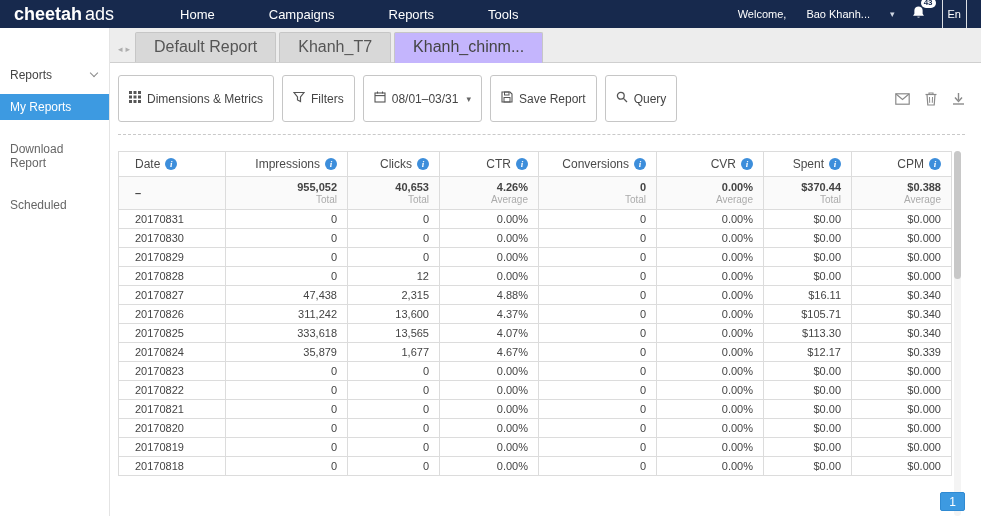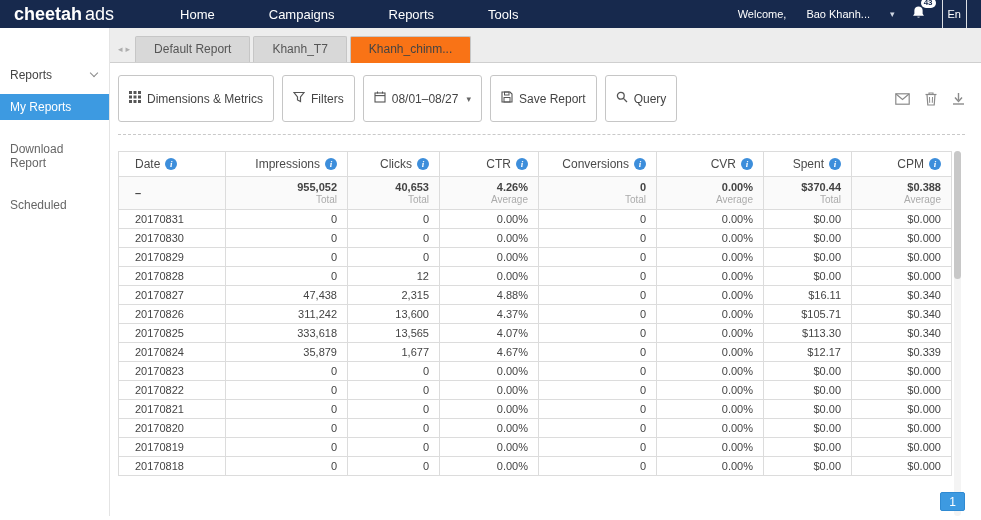--- a/index.html
+++ b/index.html
@@ -26,22 +26,22 @@
   .sidebar { width:110px; flex-shrink:0; border-right:1px solid #e4e4e4; padding-top:34px; font-size:12px; background:#fff; }
   .sidebar-head { display:flex; justify-content:space-between; align-items:center; padding:6px 12px 12px 10px; color:#444; cursor:pointer; }
   .chev { width:6px; height:6px; border-right:1px solid #8a8a8a; border-bottom:1px solid #8a8a8a; transform:rotate(45deg); display:inline-block; margin-top:-4px; }
   .sidebar-item { padding:6px 10px; color:#666; cursor:pointer; margin-bottom:16px; }
   .sidebar-item.active { background:#3d9ae1; color:#fff; }
   .main { flex:1; position:relative; background:#fff; min-width:0; }
   
   .tabstrip { height:35px; background:#ededed; border-bottom:1px solid #cfcfcf; display:flex; align-items:flex-end; padding-left:8px; }
   .tab-arrows { display:flex; gap:3px; align-items:center; margin:0 5px 8px 0; color:#aeaeae; font-size:9px; }
   .tab-arrows span { cursor:pointer; }
-  .tab { background:#d8d8d8; border:1px solid #c6c6c6; border-bottom:none; border-radius:2px 2px 0 0; padding:5px 18px 6px; font-size:12px; color:#555; margin-right:3px; cursor:pointer; white-space:nowrap; }
-  .tab.active { background:#f97316; color:#444; margin-bottom:-1px; padding-bottom:7px; }
+  .tab { background:#d8d8d8; border:1px solid #c6c6c6; border-bottom:none; border-radius:2px 2px 0 0; padding:5px 18px 6px; font-size:16px; color:#555; margin-right:3px; cursor:pointer; white-space:nowrap; }
+  .tab.active { background:#c4b5fd; color:#444; margin-bottom:-1px; padding-bottom:7px; }
   
   .toolbar { display:flex; align-items:center; gap:8px; padding:12px 16px 10px 8px; }
   .btn { display:inline-flex; align-items:center; gap:6px; background:#fff; border:1px solid #c6c6c6; border-radius:3px; padding:15px 10px; font-size:12px; color:#444; cursor:pointer; white-space:nowrap; }
   .btn .caret2 { font-size:9px; color:#666; margin-left:2px; }
   .toolbar-right { margin-left:auto; display:flex; align-items:center; gap:15px; }
   .tool-icon { cursor:pointer; display:inline-flex; }
   .dashed { border-top:1px dashed #c9c9c9; margin:2px 16px 0 8px; }
   
   .table-wrap { margin:16px 0 0 8px; position:relative; }
   table { border-collapse:collapse; table-layout:fixed; width:833px; }
@@ -144,21 +144,21 @@
       </div>
       <div class="btn">
         <span>
           <svg width="12" height="12" viewBox="0 0 12 12">
               <rect x="1" y="2" width="10" height="9" fill="none" stroke="#555" stroke-width="1.1"></rect>
               <line x1="1" y1="4.6" x2="11" y2="4.6" stroke="#555" stroke-width="1.1"></line>
               <line x1="3.5" y1="0.5" x2="3.5" y2="2.5" stroke="#555" stroke-width="1.1"></line>
               <line x1="8.5" y1="0.5" x2="8.5" y2="2.5" stroke="#555" stroke-width="1.1"></line>
             </svg>
         </span>
-        <span>08/01–08/27</span>
+        <span>08/01–03/31</span>
         <span class="caret2">▾</span>
       </div>
       <div class="btn">
         <span>
           <svg width="12" height="12" viewBox="0 0 12 12">
               <path d="M1 1 H9 L11 3 V11 H1 Z" fill="none" stroke="#555" stroke-width="1.1"></path>
               <rect x="3" y="6.5" width="6" height="4.5" fill="none" stroke="#555" stroke-width="1"></rect>
               <rect x="3.5" y="1" width="4.5" height="3" fill="none" stroke="#555" stroke-width="1"></rect>
             </svg>
         </span>

